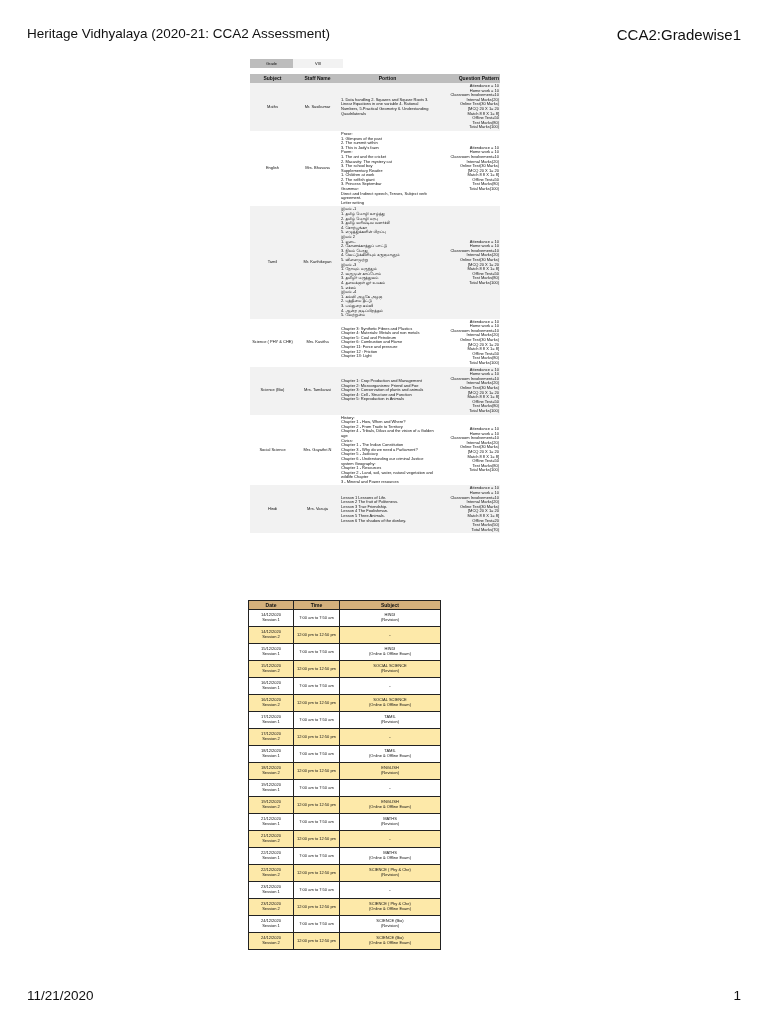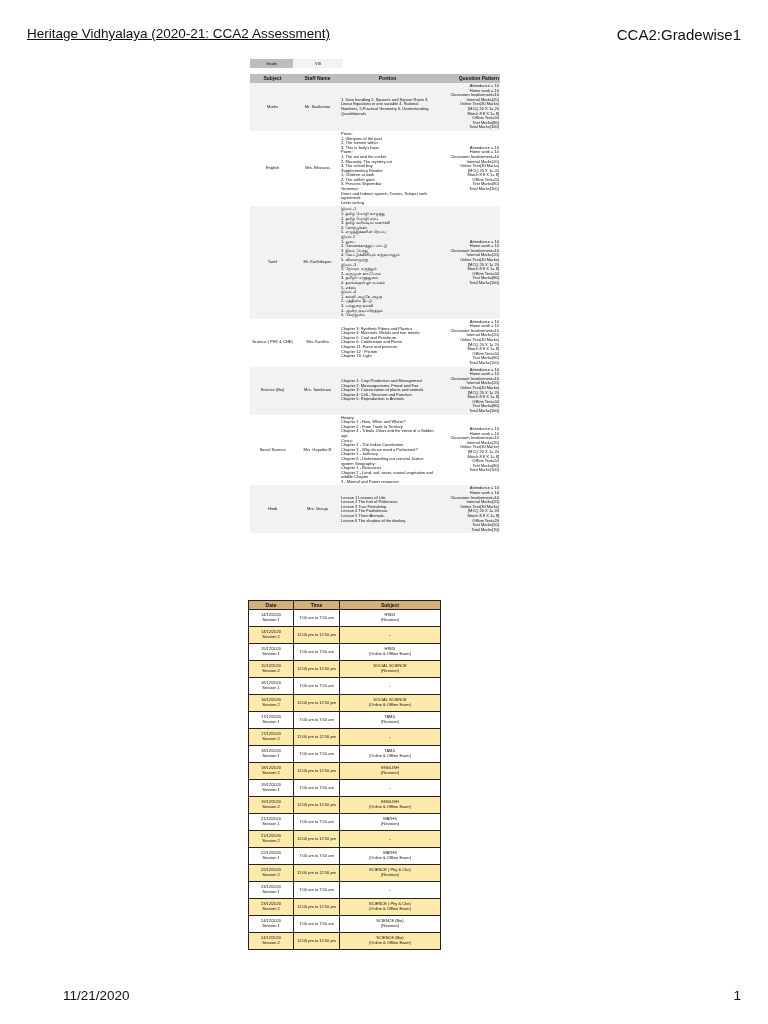--- a/index.html
+++ b/index.html
@@ -1,20 +1,20 @@
 <!DOCTYPE html>
 <html><head>
   <meta charset="utf-8">
   <style>
     * { box-sizing: border-box; margin: 0; padding: 0; }
     html, body { width: 768px; height: 1024px; background: #ffffff; overflow: hidden; }
     body { position: relative; font-family: "Liberation Sans", sans-serif; color: #111; }
-    .hdr-left { position: absolute; left: 27px; top: 26px; font-size: 13.5px; text-decoration: underline; }
+    .hdr-left { position: absolute; left: 27px; top: 26px; font-size: 13.5px; }
     .hdr-right { position: absolute; right: 27px; top: 26px; font-size: 15px; }
-    .ftr-left { position: absolute; left: 27px; top: 988px; font-size: 13.5px; margin-left: 36px; }
+    .ftr-left { position: absolute; left: 27px; top: 988px; font-size: 13.5px; }
     .ftr-right { position: absolute; right: 27px; top: 988px; font-size: 13.5px; }
 
     .grade-row { position: absolute; left: 250px; top: 59px; display: flex; height: 9px; font-size: 4px; }
     .grade-label { width: 43px; background: #bdbdbd; display:flex; align-items:center; justify-content:center; }
     .grade-value { width: 50px; background: #f2f2f2; display:flex; align-items:center; justify-content:center; }
 
     table.portion { position: absolute; left: 250px; top: 74px; width: 250px; border-collapse: collapse; font-size: 4px; line-height: 4.6px; }
     table.portion th { background: #bdbdbd; height: 9px; font-size: 5px; font-weight: bold; }
     table.portion th.qp { text-align: right; padding-right: 1px; }
     table.portion td { vertical-align: middle; padding: 1px 1px; }

